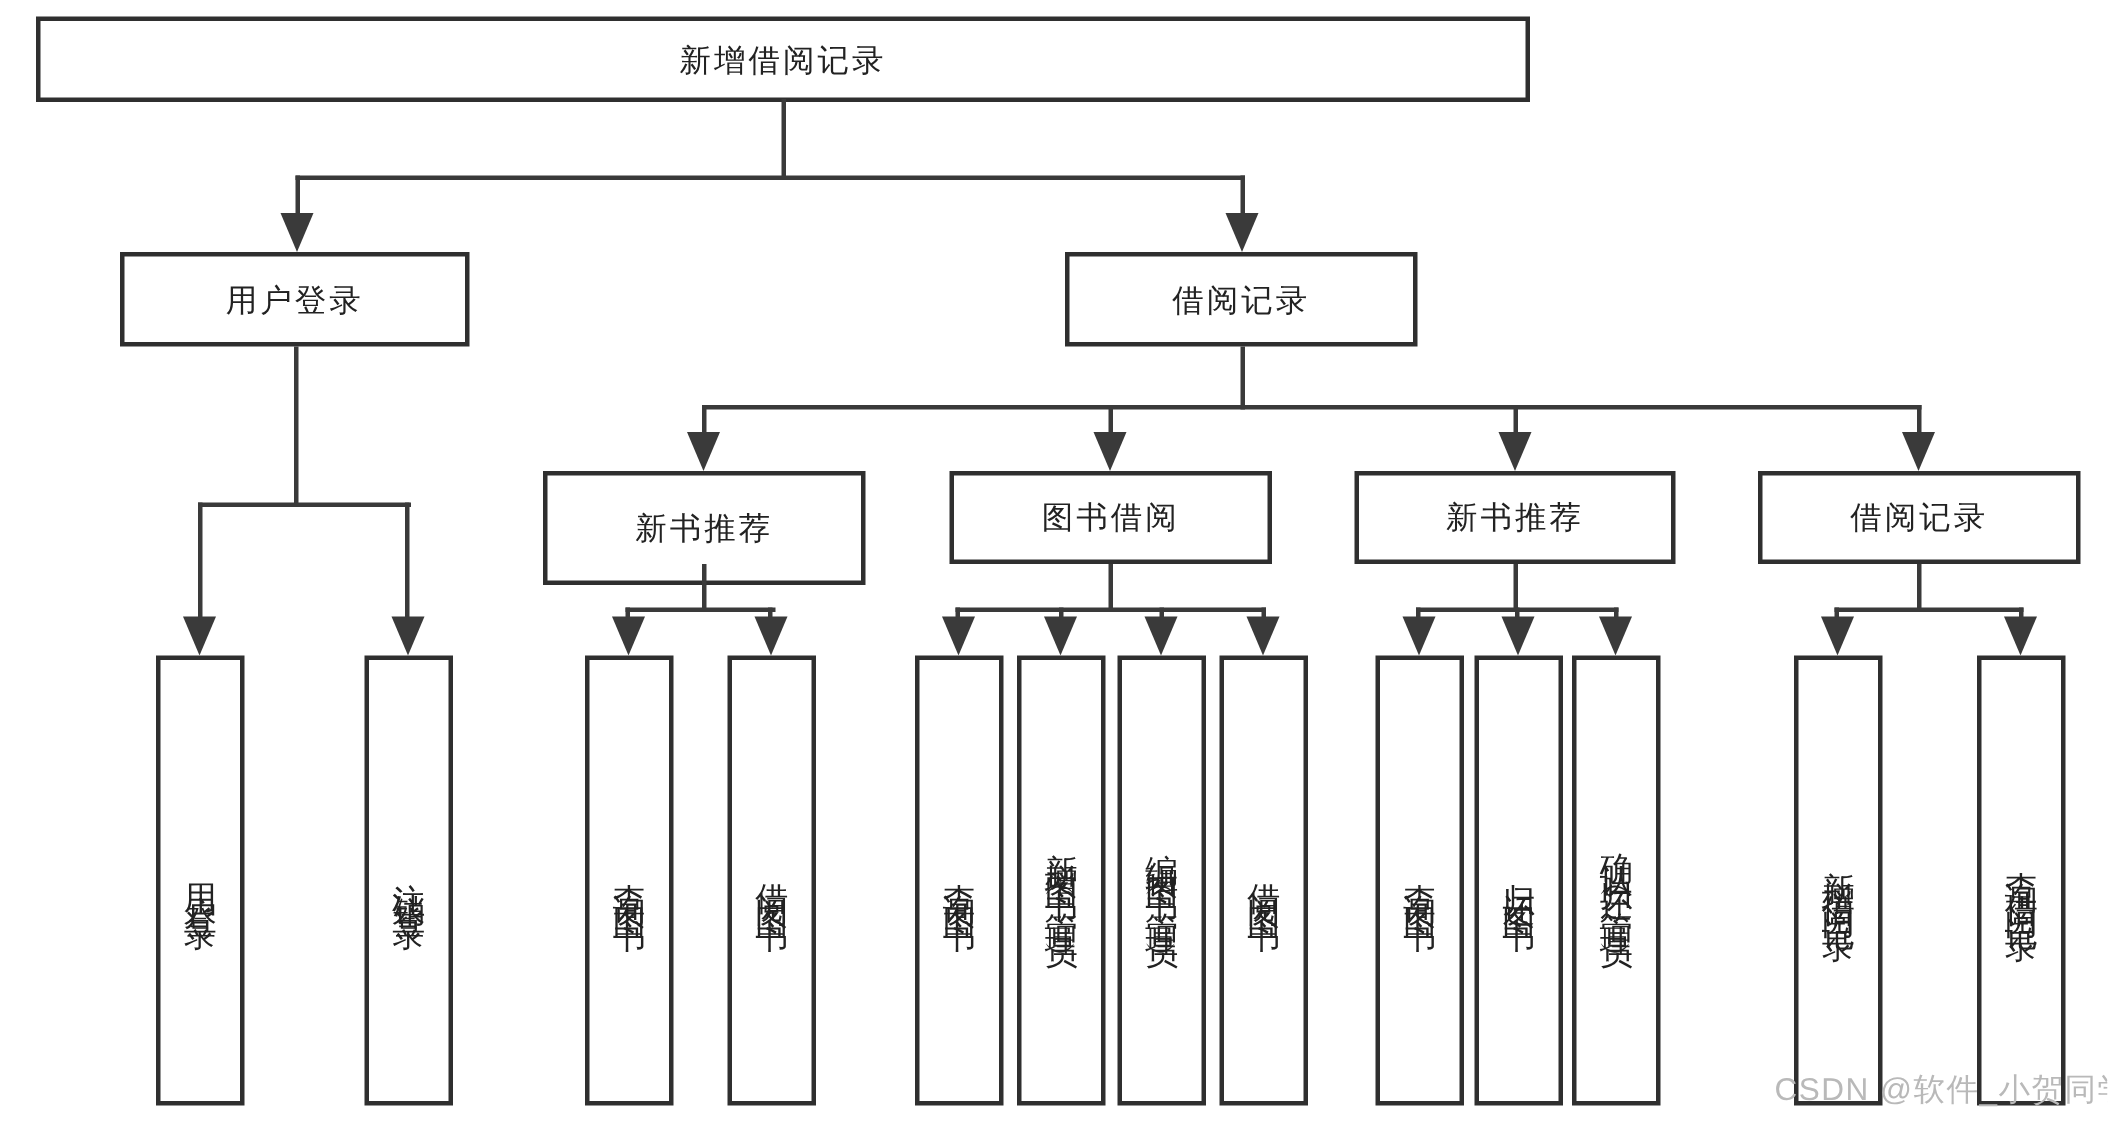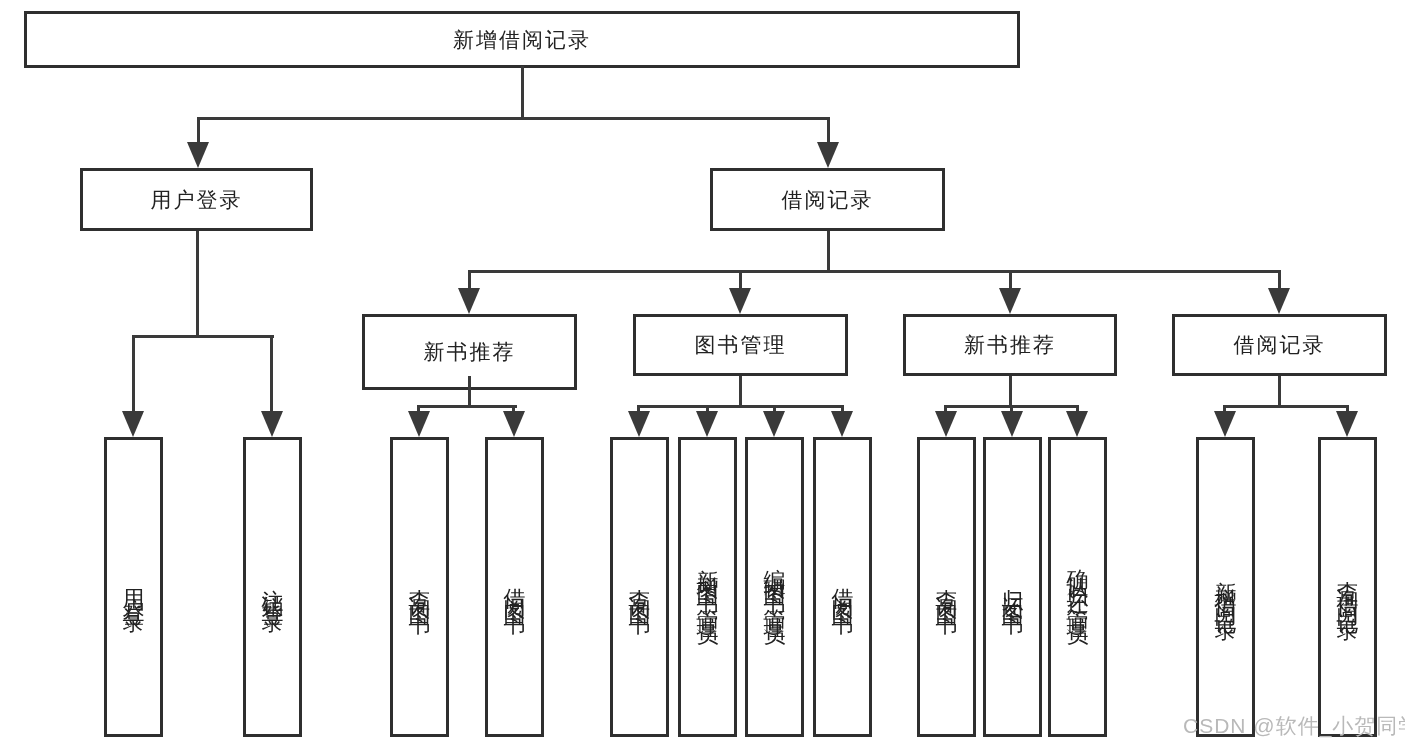--- a/index.html
+++ b/index.html
@@ -76,21 +76,21 @@
     <span>用户登录</span>
   </div>
   <div class="hbox" style="left:710px;top:168px;width:235px;height:63px">
     <span>借阅记录</span>
   </div>
 
   <div class="hbox" style="left:362px;top:314px;width:215px;height:76px">
     <span>新书推荐</span>
   </div>
   <div class="hbox" style="left:633px;top:314px;width:215px;height:62px">
-    <span>图书管理</span>
+    <span>图书借阅</span>
   </div>
   <div class="hbox" style="left:903px;top:314px;width:214px;height:62px">
     <span>新书推荐</span>
   </div>
   <div class="hbox" style="left:1172px;top:314px;width:215px;height:62px">
     <span>借阅记录</span>
   </div>
 
   <div class="vbox" style="left:104px;top:437px">
     <span class="vtext">用户登录</span>

